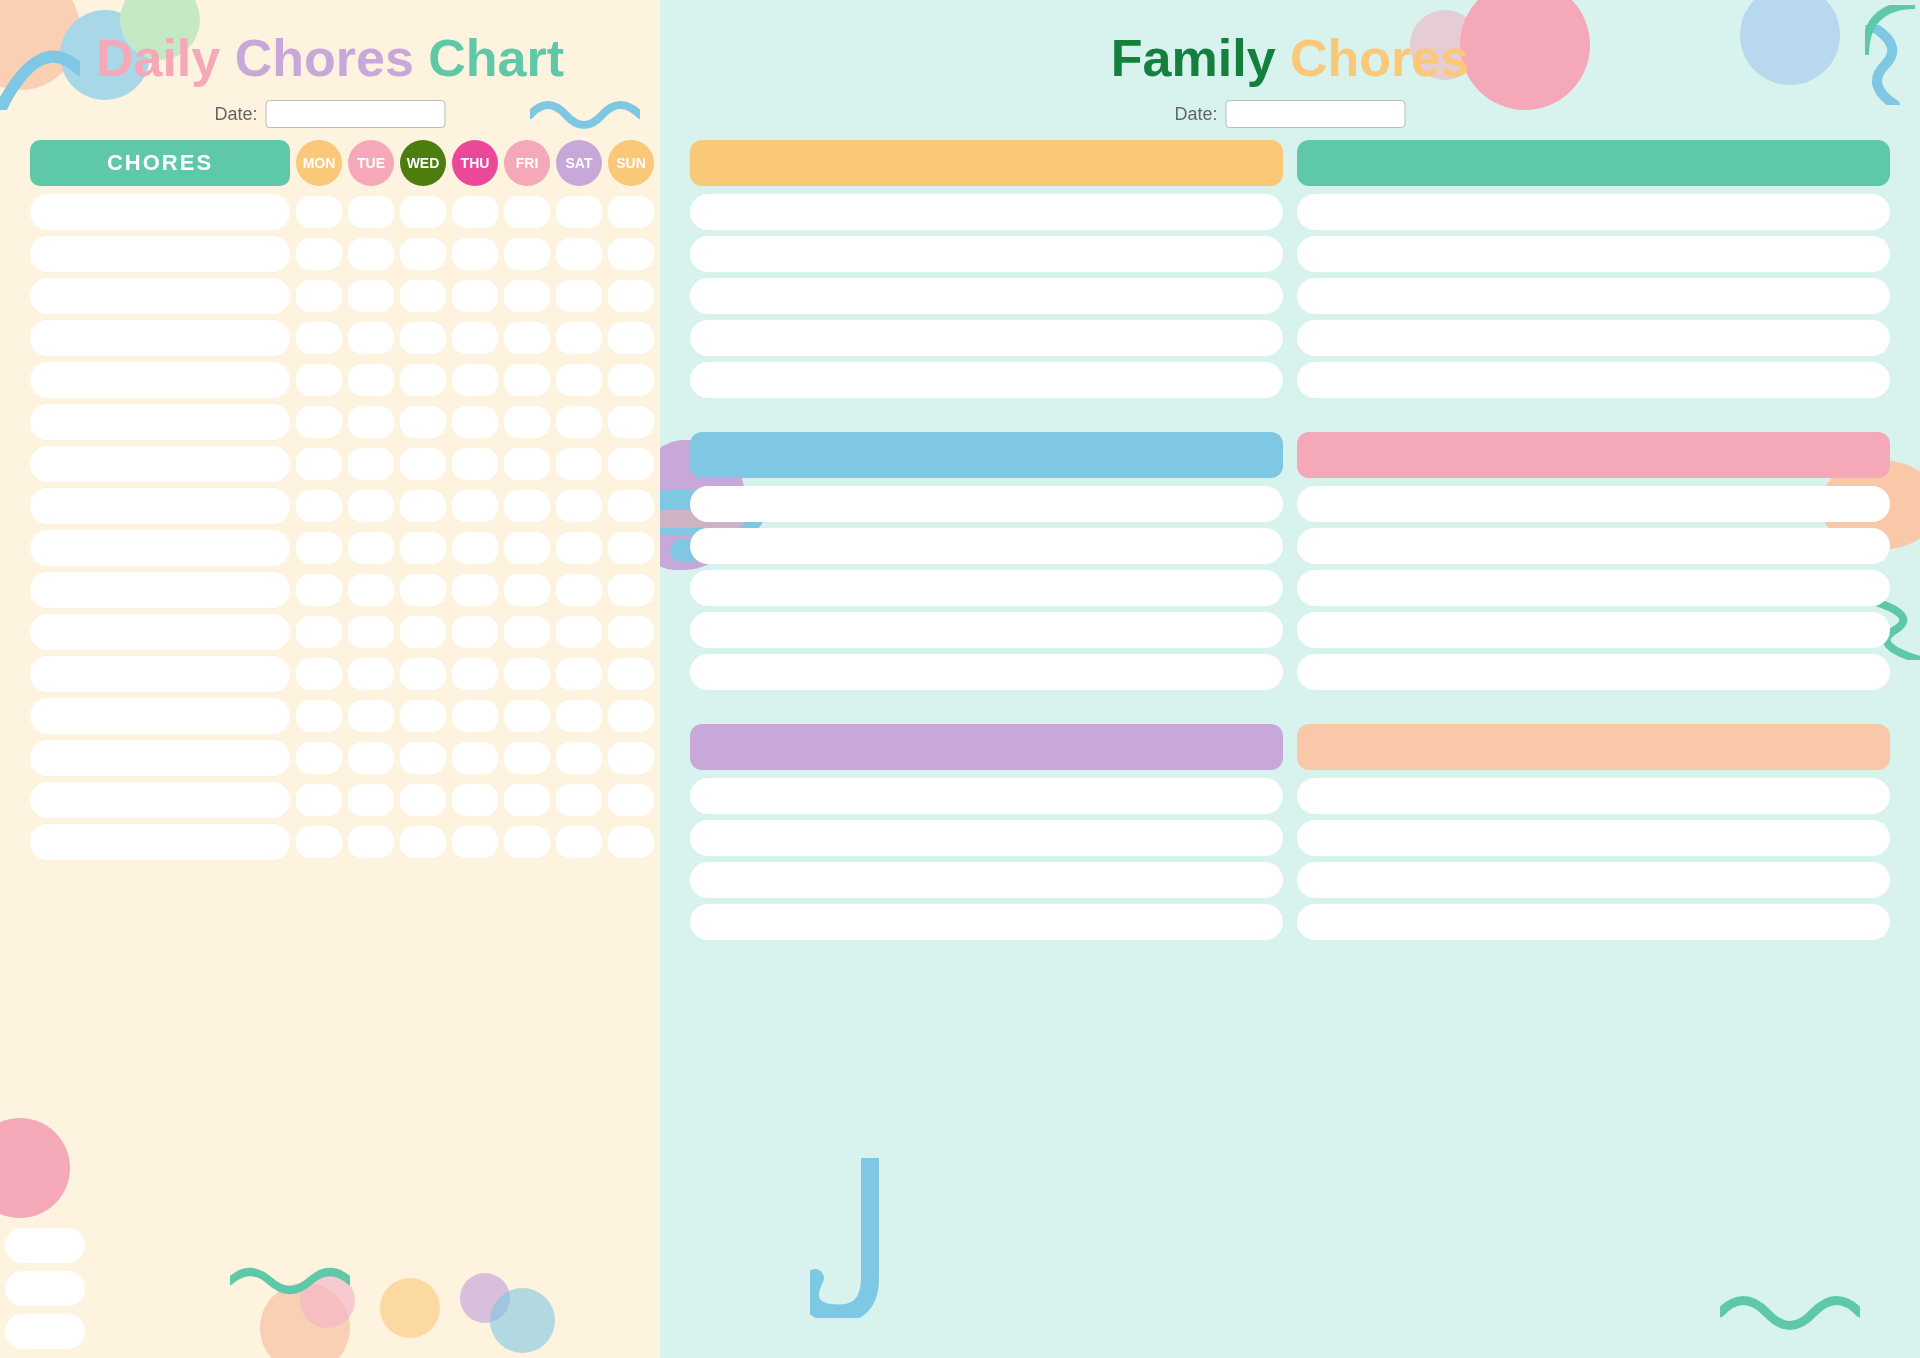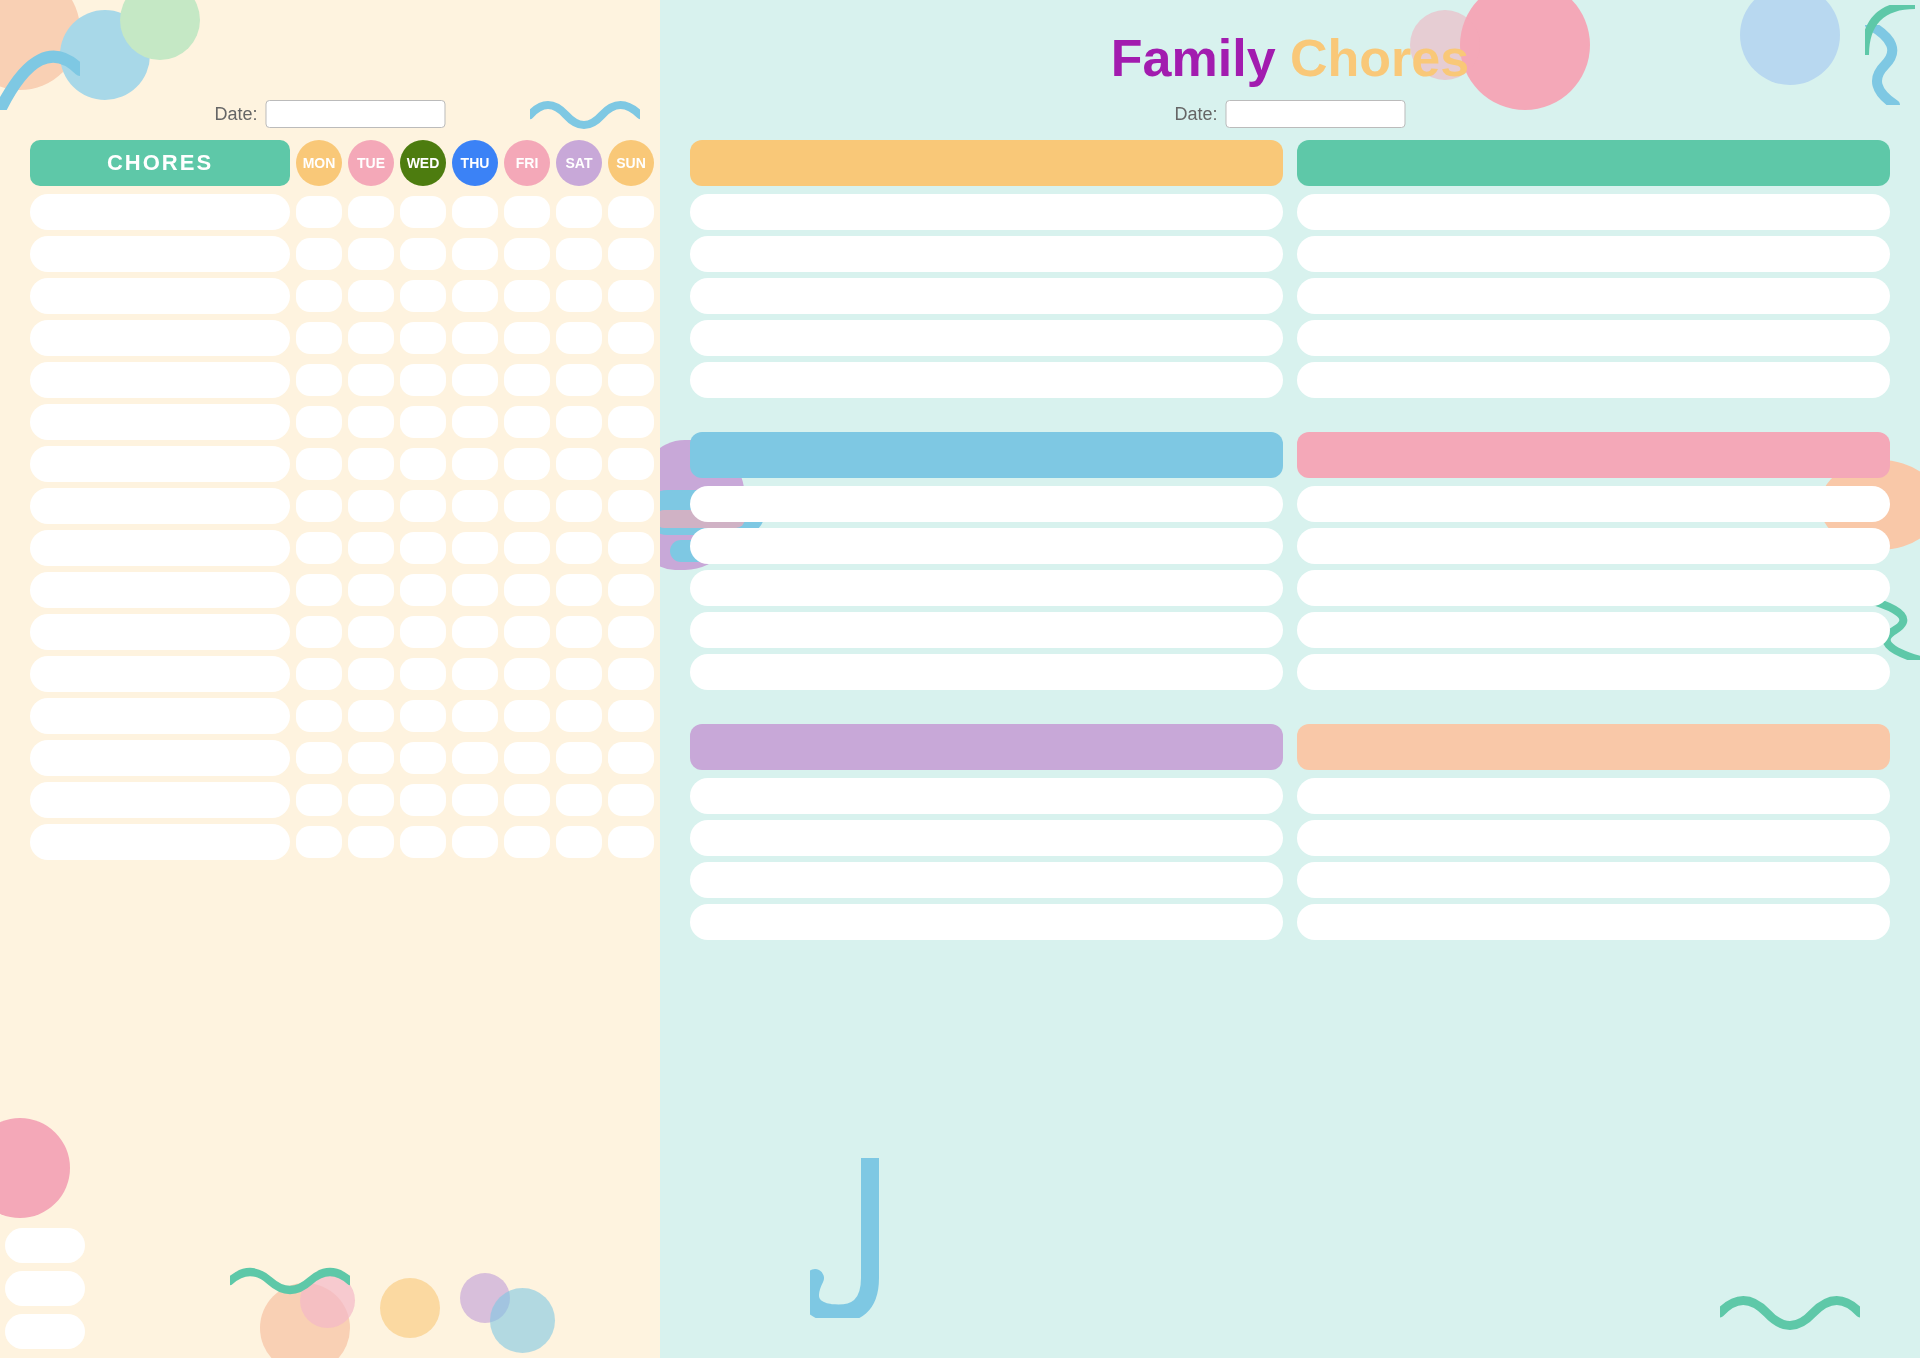--- a/index.html
+++ b/index.html
@@ -118,21 +118,21 @@
       width: 46px;
       height: 46px;
       display: flex;
       align-items: center;
       justify-content: center;
       flex-shrink: 0;
     }
     .day-mon { background: #f9c878; justify-content: center; }
     .day-tue { background: #f4a8b8; }
     .day-wed { background: #4d7c0f; }
-    .day-thu { background: #3b82f6; }
+    .day-thu { background: #ec4899; }
     .day-fri { background: #f4a8b8; }
     .day-sat { background: #c8a8d8; align-items: center; }
     .day-sun { background: #f9c878; }
 
     .table-row {
       display: flex;
       align-items: center;
       gap: 6px;
       margin-bottom: 6px;
     }
@@ -155,21 +155,21 @@
     
     .right-title {
       position: absolute;
       top: 28px;
       left: 50%;
       transform: translateX(-50%);
       font-size: 52px;
       font-weight: 900;
       white-space: nowrap;
     }
-    .title-family { color: #a21caf; }
+    .title-family { color: #15803d; }
     .title-fchores { color: #f9c878; }
 
     
     .right-date {
       position: absolute;
       top: 100px;
       left: 50%;
       transform: translateX(-50%);
       display: flex;
       align-items: center;
@@ -243,20 +243,25 @@
   <div style="position:absolute;bottom:-15px;left:260px;width:90px;height:90px;background:#f9d0b4;border-radius:50%"></div>
   <div style="position:absolute;bottom:30px;left:300px;width:55px;height:55px;background:#f4b8c8;border-radius:50%;opacity:0.7"></div>
   <div style="position:absolute;bottom:20px;left:380px;width:60px;height:60px;background:#f9c878;border-radius:50%;opacity:0.6"></div>
   <div style="position:absolute;bottom:35px;left:460px;width:50px;height:50px;background:#c8a8d8;border-radius:50%;opacity:0.7"></div>
   <div style="position:absolute;bottom:5px;left:490px;width:65px;height:65px;background:#7ec8e3;border-radius:50%;opacity:0.6"></div>
 
   <svg style="position:absolute;bottom:60px;left:230px" width="120" height="35">
     <path d="M 0 18 Q 20 0 40 18 Q 60 36 80 18 Q 100 0 120 18" stroke="#5ec8a8" stroke-width="8" fill="none" stroke-linecap="round"></path>
   </svg>
 
+  <div class="left-title">
+    <span class="title-daily">Daily</span>
+    <span class="title-chores">Chores</span>
+    <span class="title-chart">Chart</span>
+  </div>
 
   <div class="left-date">
     <span>Date:</span>
     <div class="date-input-box"></div>
   </div>
 
   <div class="chores-table">
 
     <div class="table-header">
       <div class="header-chores">CHORES</div>

